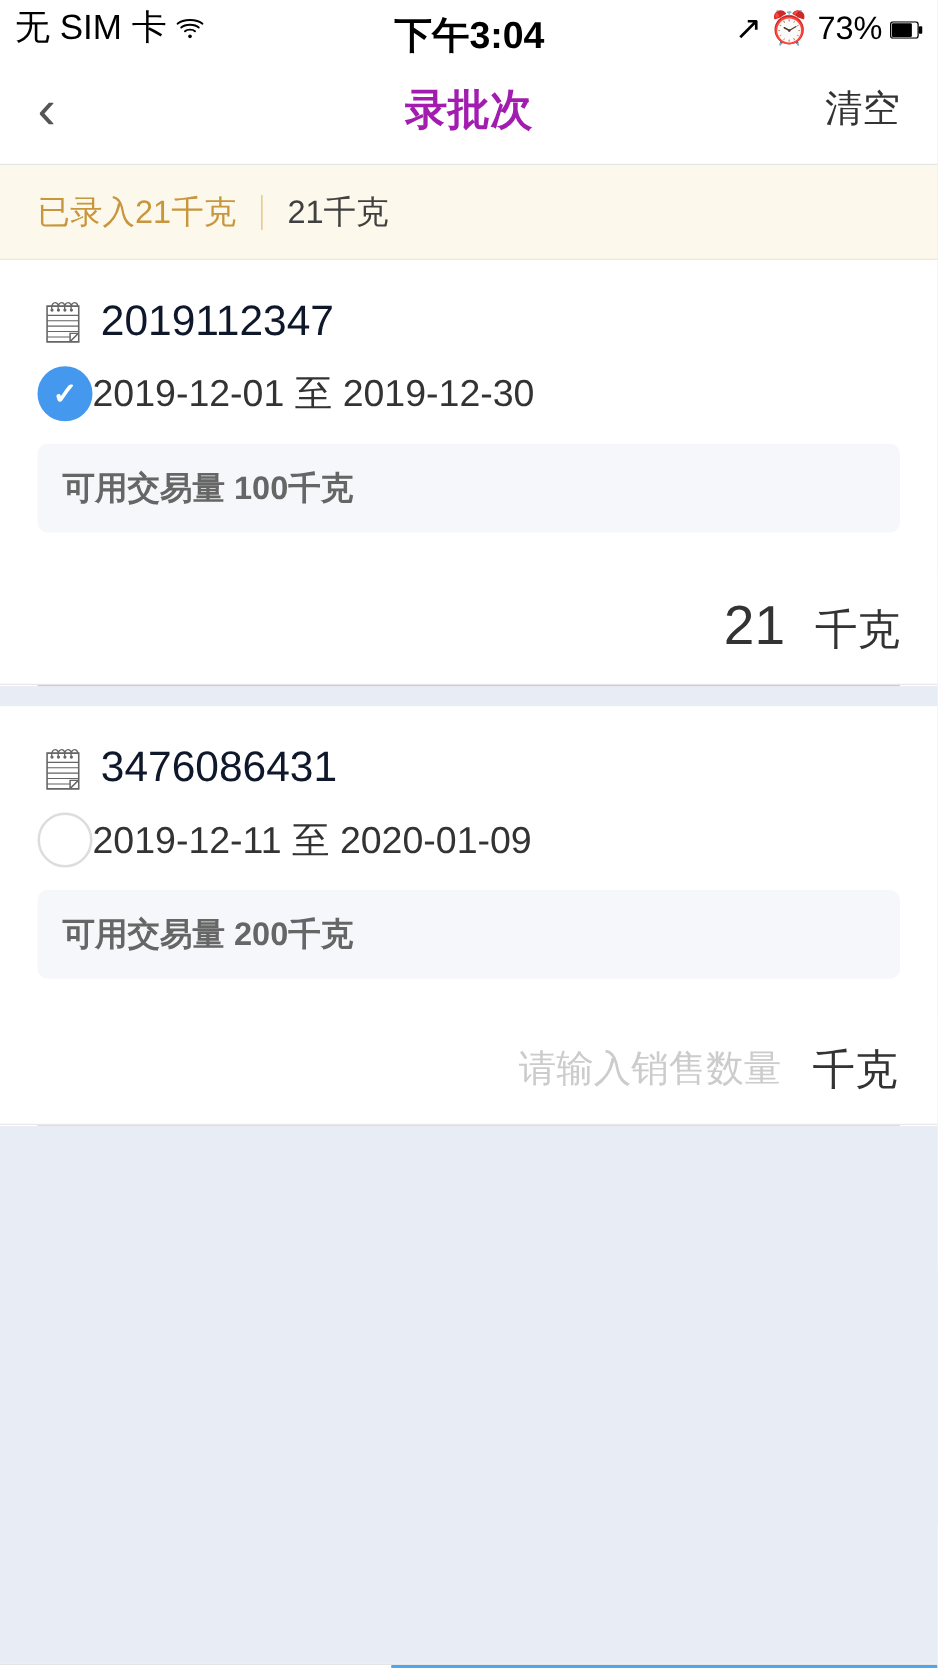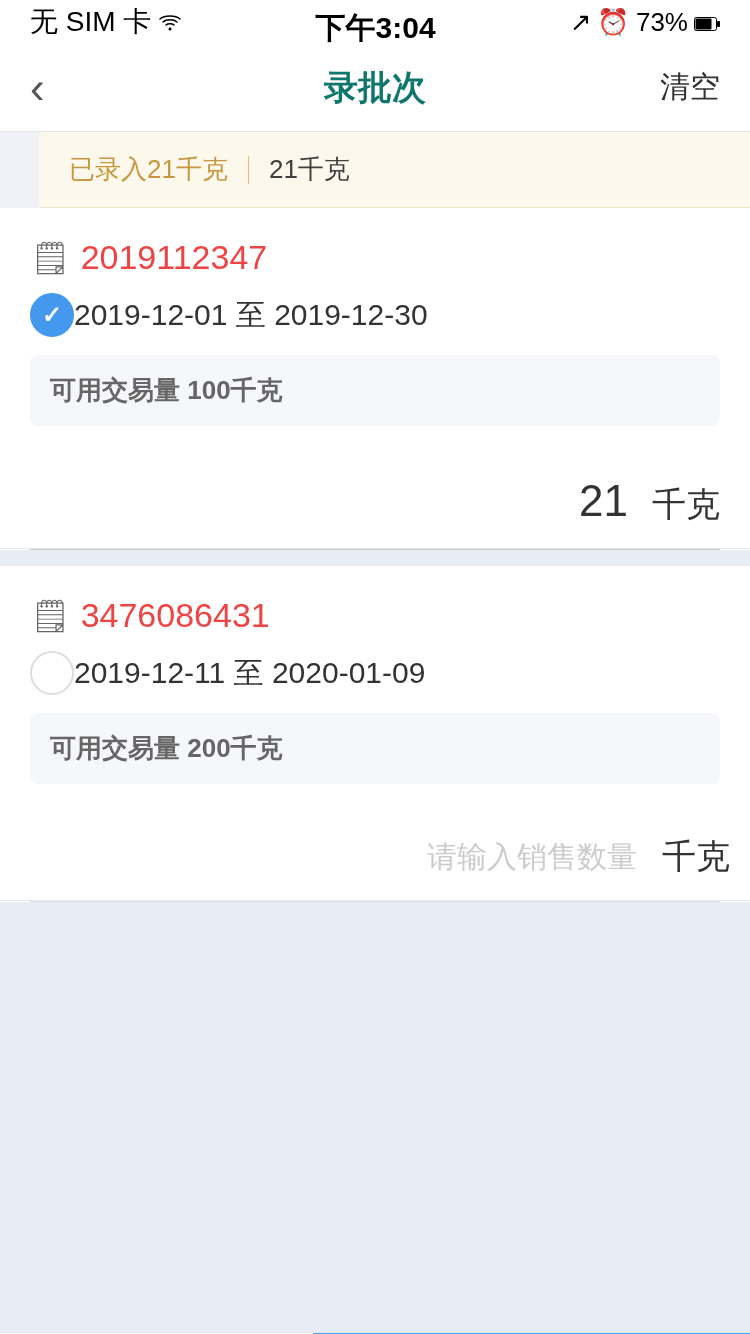--- a/index.html
+++ b/index.html
@@ -12,21 +12,21 @@
       overflow-x: hidden;
     }
 
     
     .status-bar {
       display: flex;
       justify-content: space-between;
       align-items: center;
       background: #fff;
       height: 44px;
-      padding: 0 30px;
+      padding: 0 12px;
     }
     .status-left {
       font-size: 28px;
       font-weight: 500;
       color: #000;
       display: flex;
       align-items: center;
       gap: 8px;
     }
     .status-center {
@@ -55,39 +55,38 @@
     }
     .nav-back {
       font-size: 40px;
       color: #333;
       cursor: pointer;
       width: 60px;
     }
     .nav-title {
       font-size: 34px;
       font-weight: 600;
-      color: #0f766e;
+      color: #a21caf;
     }
     .nav-action {
       font-size: 30px;
       color: #333;
       cursor: pointer;
       width: 60px;
       text-align: right;
     }
 
     
     .info-banner {
       background: #fdf8ec;
       padding: 20px 30px;
       display: flex;
       align-items: center;
       gap: 20px;
       border-bottom: 1px solid #f0e8cc;
-      margin-left: 39px;
     }
     .info-banner .label {
       font-size: 26px;
       color: #c8973d;
     }
     .info-banner .divider {
       width: 1px;
       height: 28px;
       background: #e0c070;
     }
@@ -111,21 +110,21 @@
       gap: 10px;
       margin-bottom: 16px;
     }
     .batch-icon {
       font-size: 32px;
       color: #666;
     }
     .batch-id {
       font-size: 34px;
       font-weight: 500;
-      color: #ef4444;
+      color: #0f172a;
     }
     .batch-date-row {
       display: flex;
       align-items: center;
       margin-bottom: 18px;
     }
     .radio-circle {
       width: 44px;
       height: 44px;
       border-radius: 50%;
@@ -189,21 +188,21 @@
     .section-separator {
       height: 16px;
       background: #e8ecf4;
     }
 
     
     .input-row {
       display: flex;
       justify-content: flex-end;
       align-items: center;
-      padding: 20px 20px;
+      padding: 20px 32px;
       background: #fff;
       gap: 10px;
       border-bottom: 1px solid #e8e8e8;
     }
     .sales-input {
       border: none;
       outline: none;
       font-size: 30px;
       color: #ccc;
       text-align: right;

